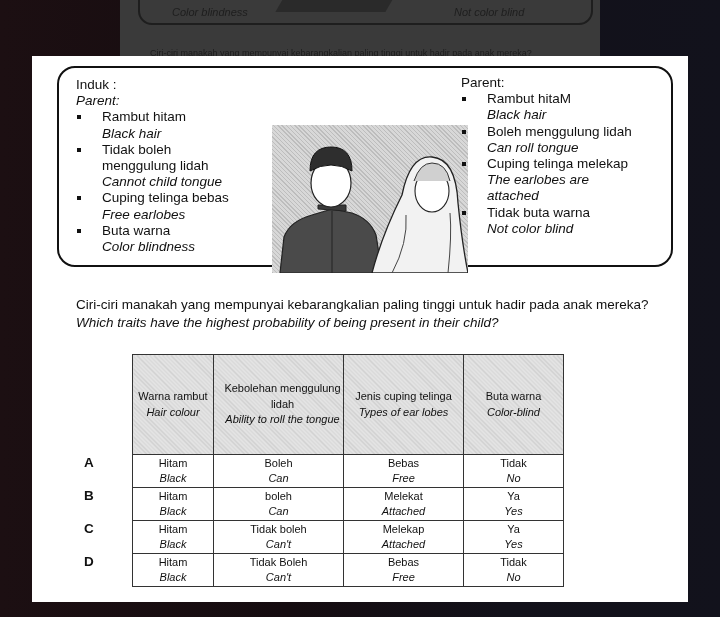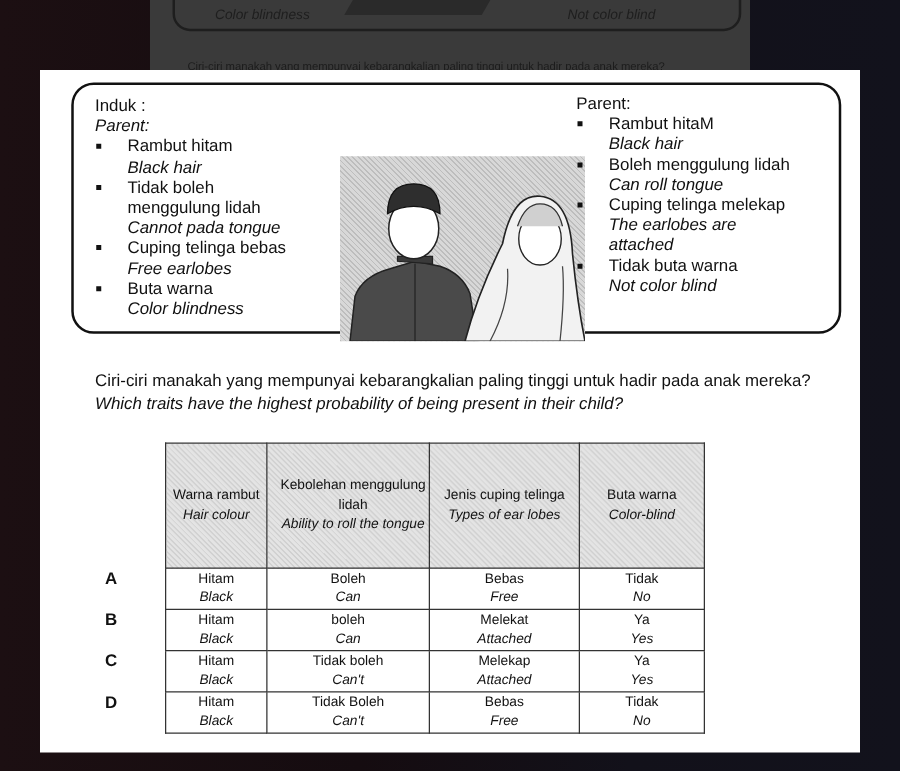--- a/index.html
+++ b/index.html
@@ -86,21 +86,21 @@
       <div>Induk :</div>
       <div class="lbl-it">Parent:</div>
       <div class="trait">
         <span class="bullet"></span>
         <span>Rambut hitam</span>
         <span class="en">Black hair</span>
       </div>
       <div class="trait">
         <span class="bullet"></span>
         <span style="display:block;width:130px;">Tidak boleh menggulung lidah</span>
-        <span class="en">Cannot pada tongue</span>
+        <span class="en">Cannot child tongue</span>
       </div>
       <div class="trait">
         <span class="bullet"></span>
         <span style="white-space:nowrap;">Cuping telinga bebas</span>
         <span class="en">Free earlobes</span>
       </div>
       <div class="trait">
         <span class="bullet"></span>
         <span>Buta warna</span>
         <span class="en">Color blindness</span>

